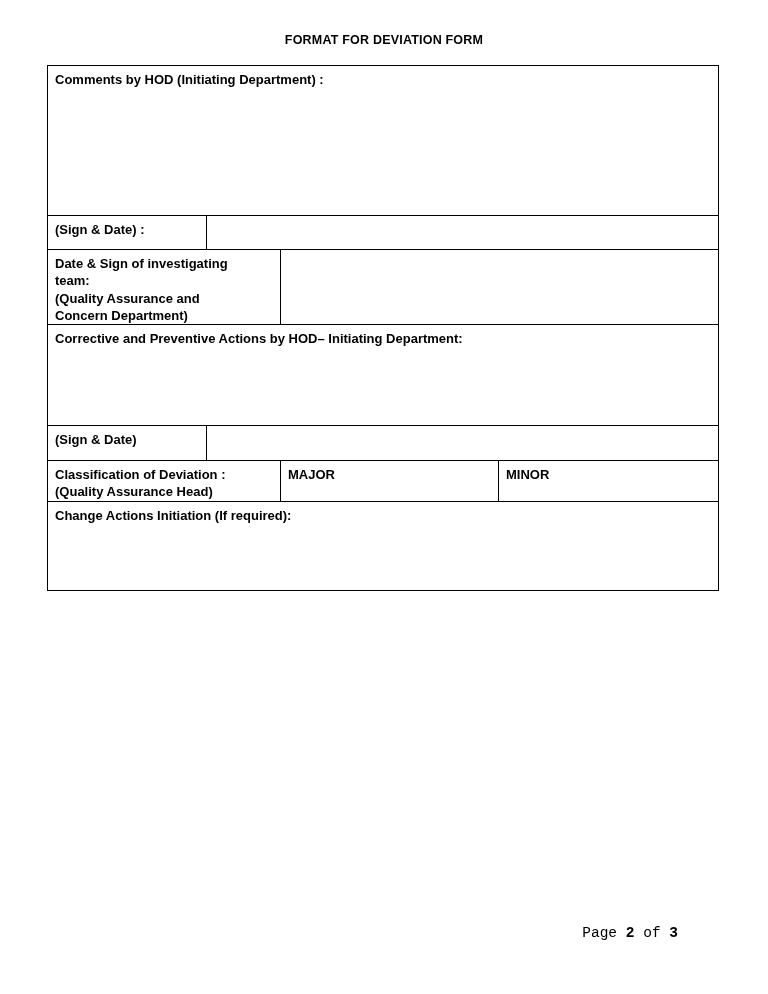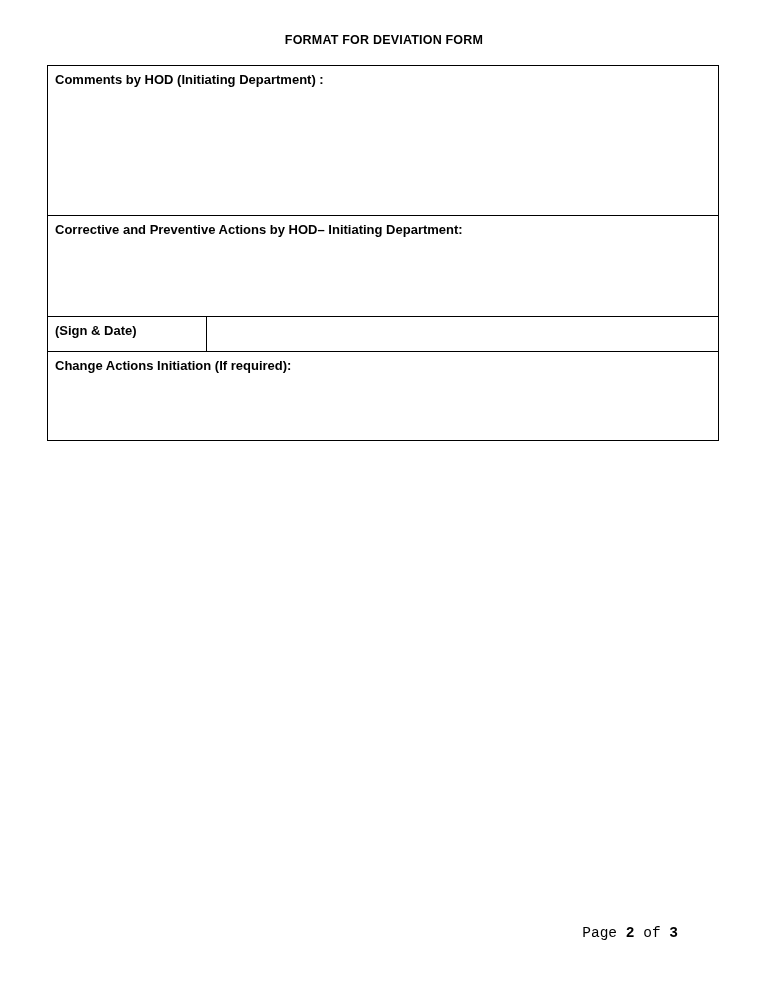--- a/index.html
+++ b/index.html
@@ -87,39 +87,70 @@
       <col style="width:220px">
     </colgroup>
     <tbody>
 
       <tr>
         <td colspan="4" style="height:144px">
           <span class="cell-text">Comments by HOD (Initiating Department) :</span>
         </td>
       </tr>
 
+      <tr>
+        <td style="height:28px">
+          <span class="cell-text">(Sign &amp; Date) :</span>
+        </td>
+        <td colspan="3" class="blank">
+          <span class="cell-text"></span>
+        </td>
+      </tr>
 
 
+      <tr>
+        <td colspan="2" style="height:64px">
+          <span class="cell-text">Date &amp; Sign of investigating
+team:
+(Quality Assurance  and
+Concern Department)</span>
+        </td>
+        <td colspan="2" class="blank">
+          <span class="cell-text"></span>
+        </td>
+      </tr>
 
       <tr>
         <td colspan="4" style="height:95px">
           <span class="cell-text">Corrective and Preventive Actions by HOD– Initiating Department:</span>
         </td>
       </tr>
 
       <tr>
         <td style="height:29px">
           <span class="cell-text">(Sign &amp; Date)</span>
         </td>
         <td colspan="3" class="blank">
           <span class="cell-text"></span>
         </td>
       </tr>
 
 
+      <tr>
+        <td colspan="2" style="height:34px">
+          <span class="cell-text">Classification of Deviation :
+(Quality Assurance Head)</span>
+        </td>
+        <td>
+          <span class="cell-text">MAJOR</span>
+        </td>
+        <td>
+          <span class="cell-text">MINOR</span>
+        </td>
+      </tr>
 
 
       <tr>
         <td colspan="4" style="height:83px">
           <span class="cell-text">Change Actions Initiation (If required):</span>
         </td>
       </tr>
 
     </tbody>
   </table>

